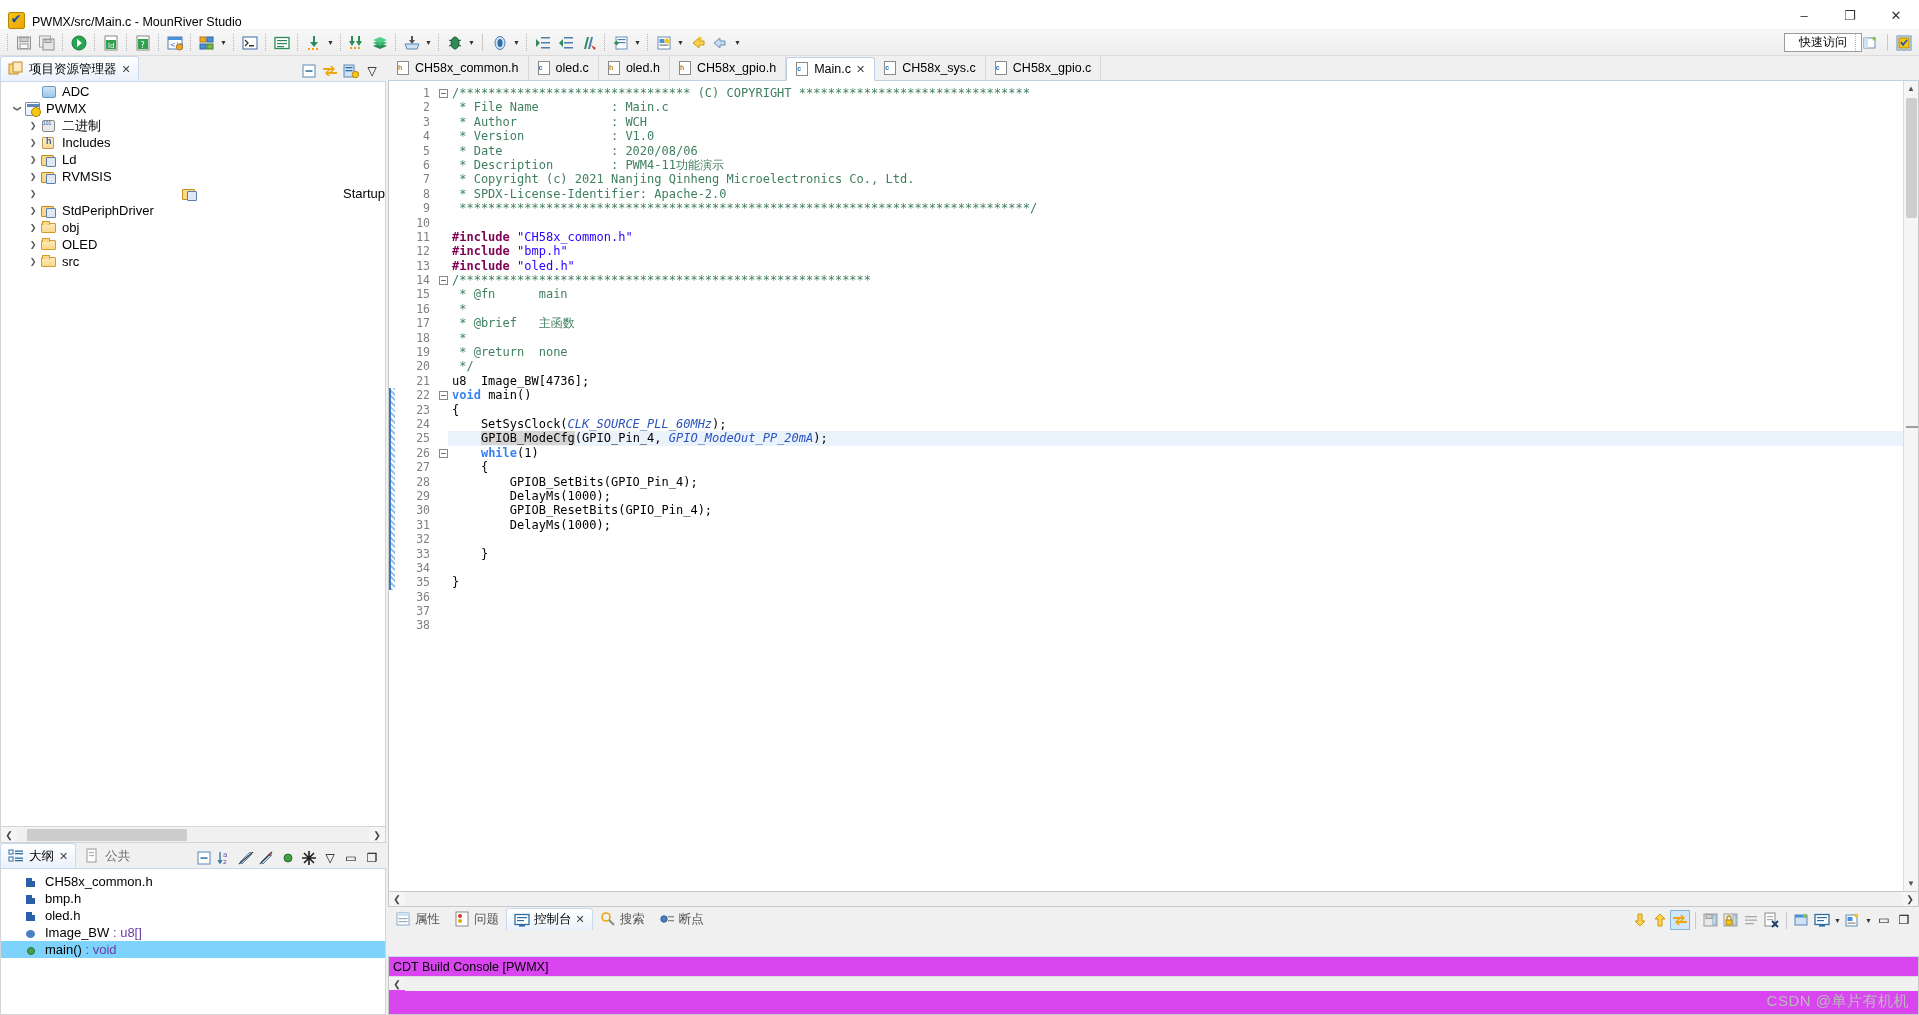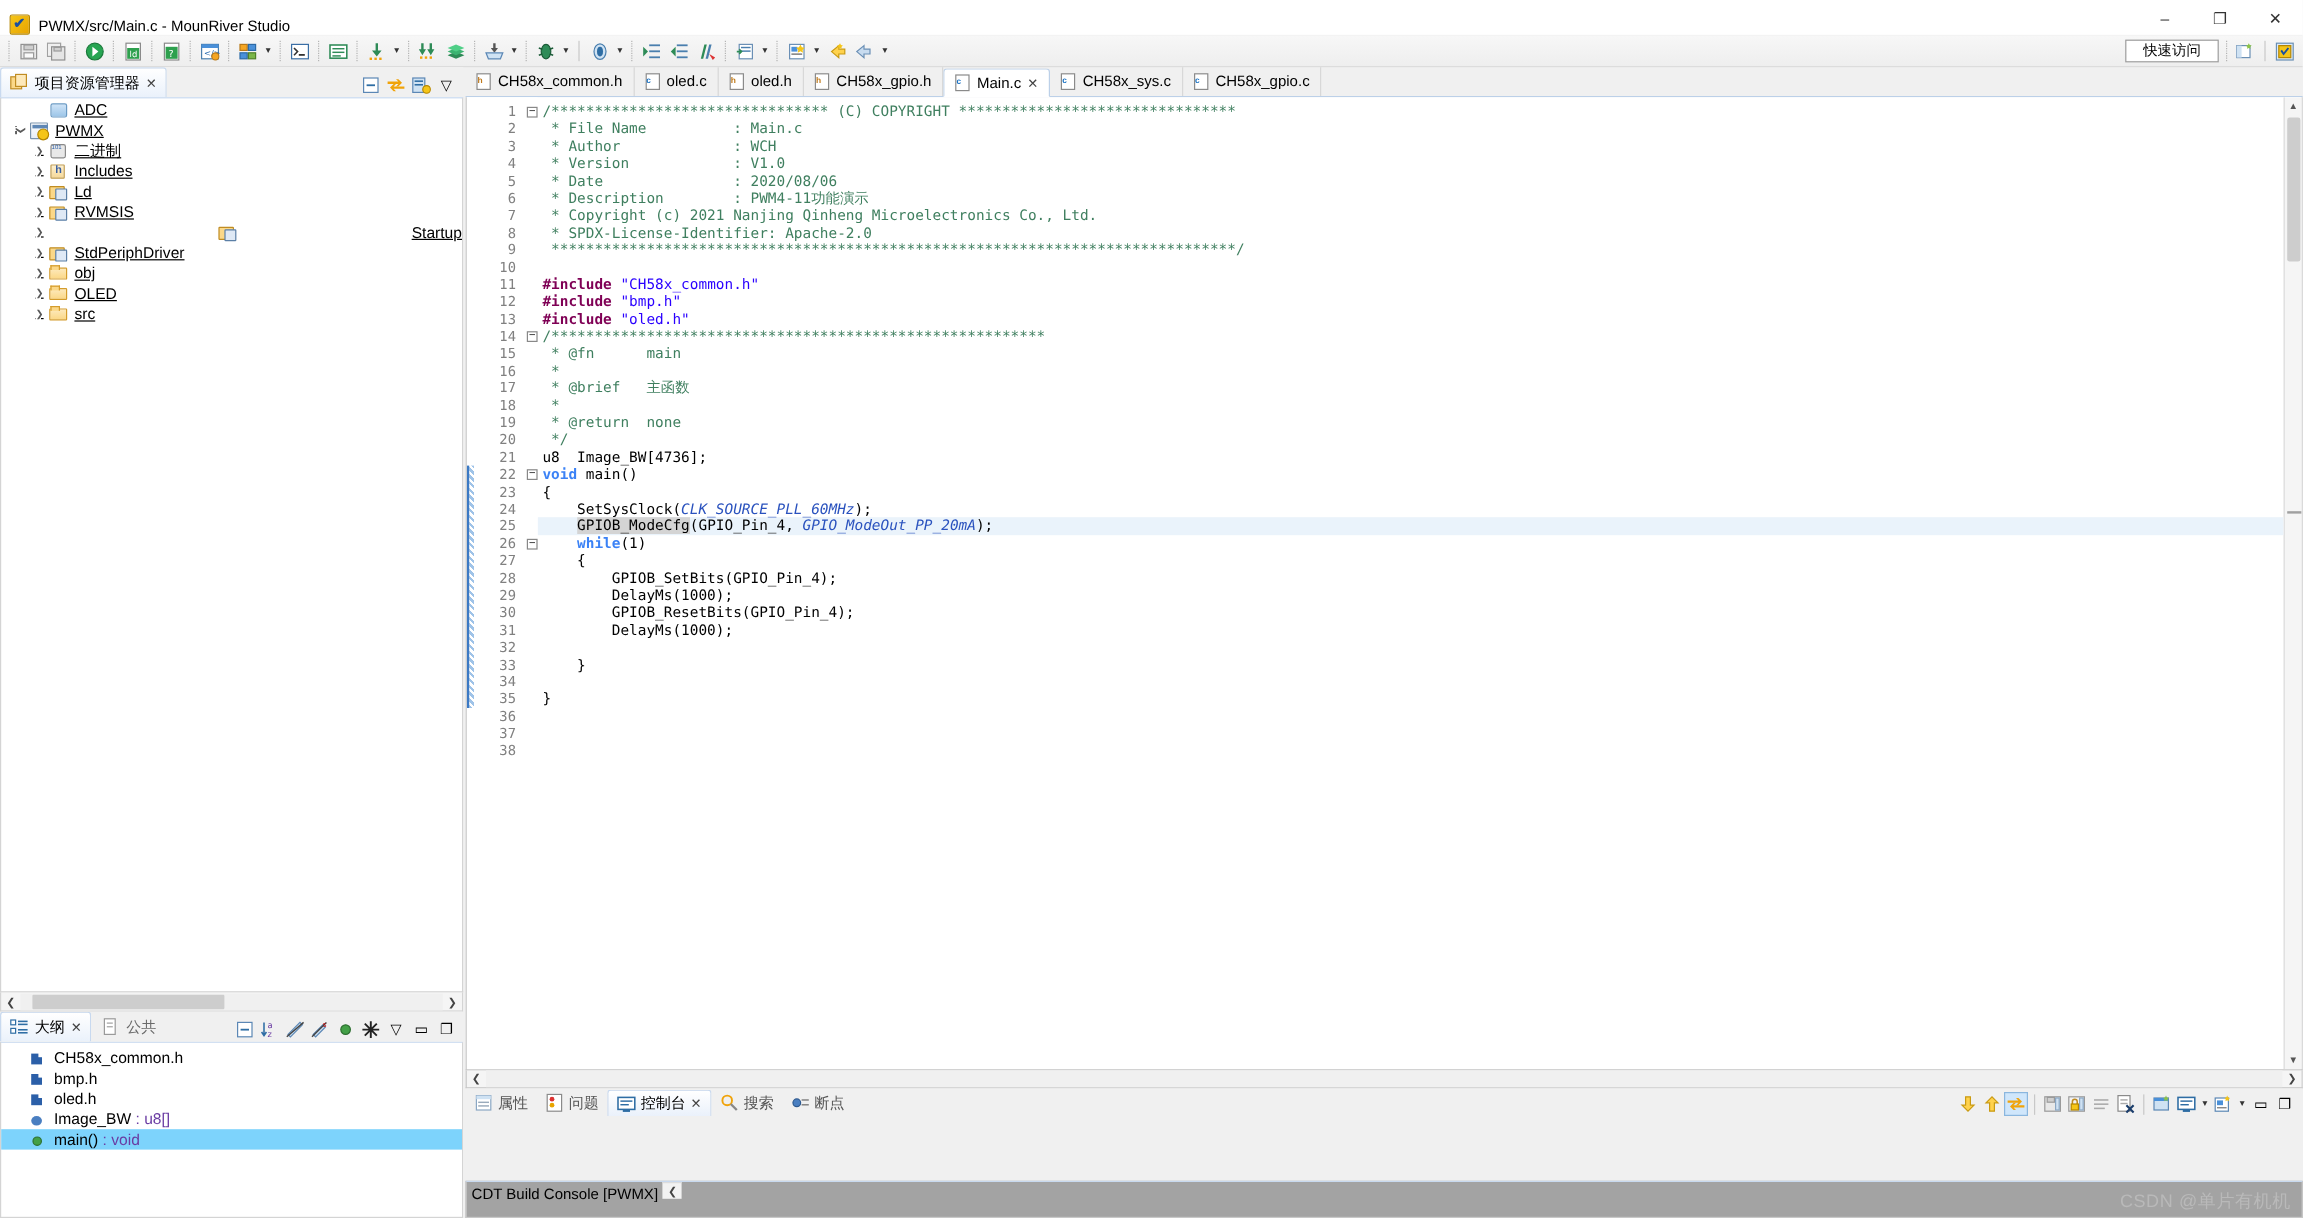--- a/index.html
+++ b/index.html
@@ -71,21 +71,21 @@
     display:flex;align-items:center;justify-content:center;
     position:relative;
   }
   .tb-arrow {
     width:11px;height:20px;display:flex;align-items:center;justify-content:center;
     font-size:7px; color:#333;
   }
   .ico { width:16px;height:16px;display:block;position:relative; }
 
   .quick-access {
-    position:absolute; right:70px; top:3px;
+    position:absolute; right:57px; top:3px;
     height:19px; width:78px;
     border:1px solid #9b9b9b; background:#fff;
     font-size:12px; color:#000;
     display:flex;align-items:center;justify-content:center;
   }
   .qa-right { position:absolute; right:4px; top:2px; display:flex; align-items:center; }
   .qa-btn { width:22px;height:21px;display:flex;align-items:center;justify-content:center;}
 
   
   .body-row { flex:1; display:flex; min-height:0; background:#f0f0f0; }
@@ -112,21 +112,21 @@
     background:transparent; border-color:transparent; color:#6a6a6a;
   }
   .tab-close { font-size:11px; color:#444; }
   .view-tab-tools { margin-left:auto; display:flex; align-items:center; padding-right:4px; gap:1px; }
   .vt-btn { width:20px;height:20px;display:flex;align-items:center;justify-content:center; }
 
   .tree-panel {
     flex:1; background:#ffffff; border:1px solid #d4d4d4; border-top:1px solid #c8d9ef;
     overflow:hidden; position:relative;
   }
-  .tree { padding-top:1px; font-size:13px;text-decoration:underline; }
+  .tree { padding-top:1px; font-size:13px; }
   .tree-row {
     height:17px; display:flex; align-items:center; padding-left:6px; white-space:nowrap;
   }
   .twisty {
     width:16px;height:16px;display:flex;align-items:center;justify-content:center;
     font-size:9px;color:#5a5a5a;
   }
   .tw-right::before { content:"❯"; font-size:8px; }
   .tw-down::before { content:"❯"; font-size:8px; transform:rotate(90deg); display:block; }
   .tree-ico { width:16px;height:16px;margin-right:5px;position:relative;flex:0 0 16px; }
@@ -299,22 +299,22 @@
   .cs-tab.active {
     color:#000;
     background:linear-gradient(to bottom,#ffffff 0%,#eaf1fb 100%);
     border-top:1px solid #c8d9ef;border-left:1px solid #c8d9ef;border-right:1px solid #c8d9ef;
     border-radius:3px 3px 0 0;
   }
   .cs-tools { margin-left:auto;display:flex;align-items:center;padding-right:5px;gap:0px; }
   .cs-btn { width:20px;height:20px;display:flex;align-items:center;justify-content:center;position:relative; }
   .cs-btn.pressed { background:#cfe6fb;border:1px solid #8ab6de; }
   .console-body {
-    flex:1;background:#a3a3a3;border:1px solid #c8c8c8;border-top:1px solid #c8d9ef;
-    display:flex;flex-direction:row;min-height:0;overflow:hidden;margin-top:28px;
+    flex:1;background:#d946ef;border:1px solid #c8c8c8;border-top:1px solid #c8d9ef;
+    display:flex;flex-direction:column;min-height:0;overflow:hidden;
   }
   .console-head { font-size:12.5px;padding:3px 4px 2px 4px;color:#000; }
   .console-out {
     flex:1;font-family:"DejaVu Sans Mono", monospace;font-size:12px;
     padding-left:4px;overflow:hidden;
   }
   .co-line { height:16px;line-height:16px;white-space:pre; }
   .co-blue { color:#0000c0; }
   .co-black { color:#000; }
   .co-cut { color:#000; overflow:hidden; height:7px; line-height:16px; }

